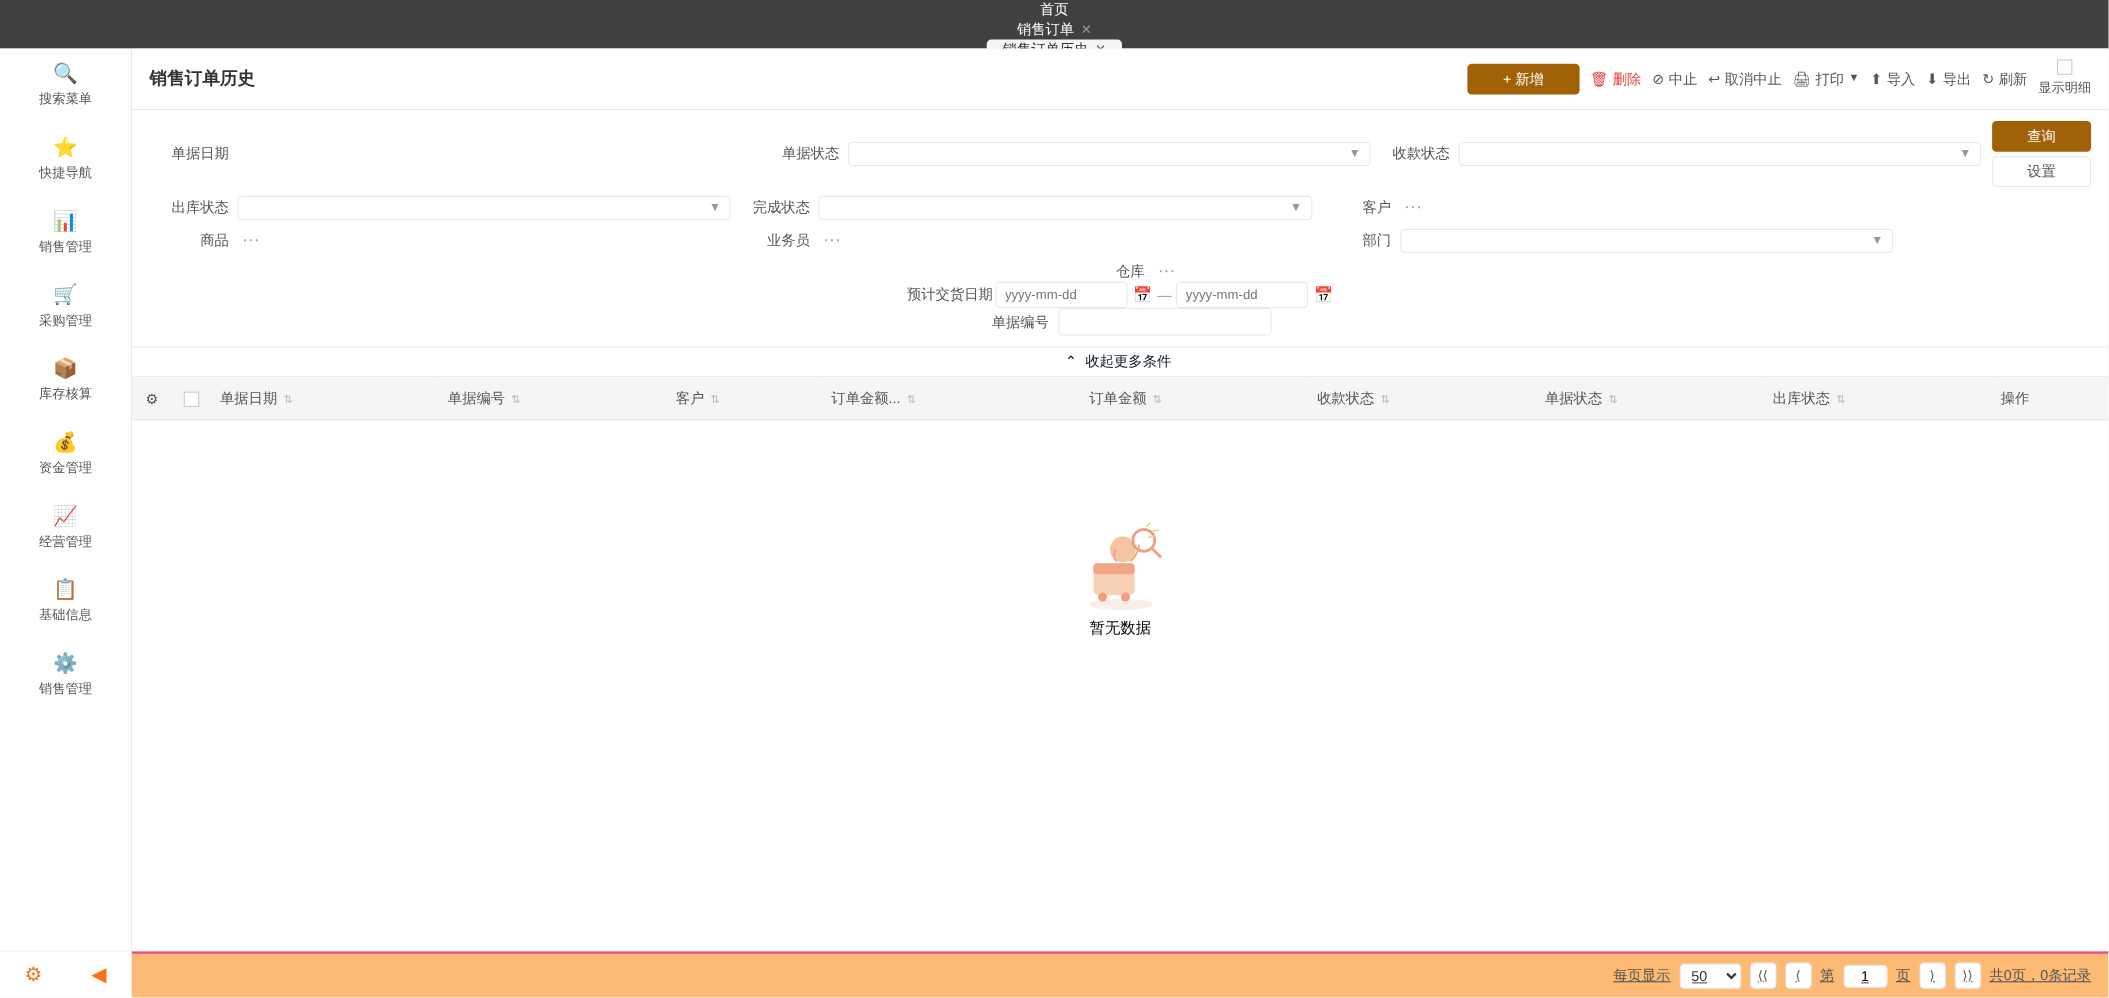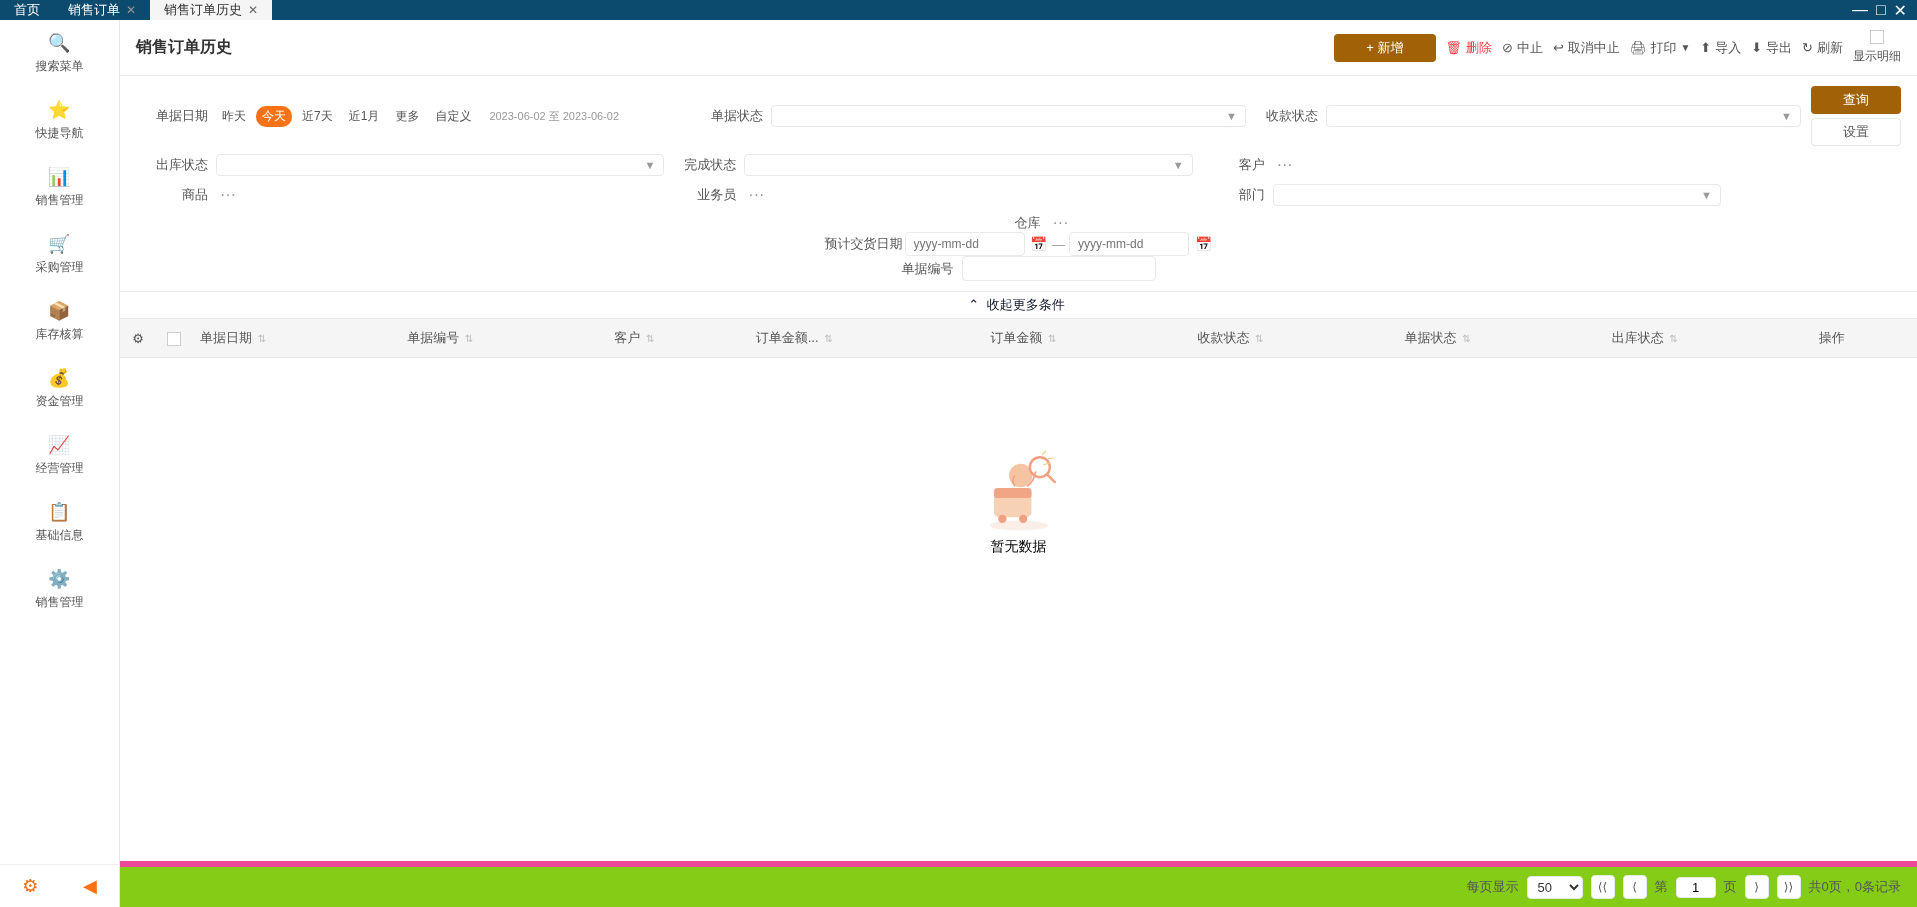--- a/index.html
+++ b/index.html
@@ -1,24 +1,25 @@
 <!DOCTYPE html>
 <html><head>
   <meta charset="utf-8">
   <style>
     * { box-sizing: border-box; margin: 0; padding: 0; }
     body { font-family: 'Microsoft YaHei', Arial, sans-serif; font-size: 13px; background: #f0f2f5; color: #333; display: flex; flex-direction: column; height: 907px; overflow: hidden; }
 
     
     .top-bar {
-      background: #0c4a6e;
-      height: 20px;
+      background: #404040;
+      height: 44px;
       display: flex;
       align-items: center;
       flex-shrink: 0;
+      flex-direction: column;
     }
     .top-tab {
       height: 36px;
       padding: 0 14px;
       display: flex;
       align-items: center;
       gap: 6px;
       cursor: pointer;
       color: #fff;
       font-size: 13px;
@@ -298,30 +299,31 @@
       justify-content: center;
       padding: 80px 0 40px;
     }
     .empty-text {
       color: #000000;
       font-size: 14px;
     }
 
     
     .pagination-bar {
-      background: #84cc16;
-      border-top: 6px solid #ec4899;
+      background: #fdba74;
+      border-top: 2px solid #ec4899;
       padding: 8px 16px;
       display: flex;
       align-items: center;
       justify-content: flex-end;
       gap: 8px;
       flex-shrink: 0;
       font-size: 13px;
       color: #555;
+      text-decoration: underline;
     }
     .page-size-select {
       border: 1px solid #e8e8e8;
       border-radius: 4px;
       padding: 2px 6px;
       font-size: 13px;
       color: #333;
       background: #fff;
     }
     .page-nav-btn {
@@ -462,31 +464,20 @@
           <span class="show-detail-label">显示明细</span>
         </div>
       </div>
     </div>
 
     <div class="filter-area">
 
       <div class="filter-row">
         <div class="filter-item">
           <span class="filter-label">单据日期</span>
-          <div class="filter-control">
-            <div class="quick-dates">
-              <span class="quick-date-btn">昨天</span>
-              <span class="quick-date-btn active">今天</span>
-              <span class="quick-date-btn">近7天</span>
-              <span class="quick-date-btn">近1月</span>
-              <span class="quick-date-btn">更多</span>
-              <span class="quick-date-btn">自定义</span>
-            </div>
-            <span class="date-sub-row">2023-06-02 至 2023-06-02</span>
-          </div>
         </div>
         <div class="filter-item">
           <span class="filter-label">单据状态</span>
           <div class="filter-control">
             <div class="filter-select">
               <span></span>
               <span class="arrow">▼</span>
             </div>
           </div>
         </div>

